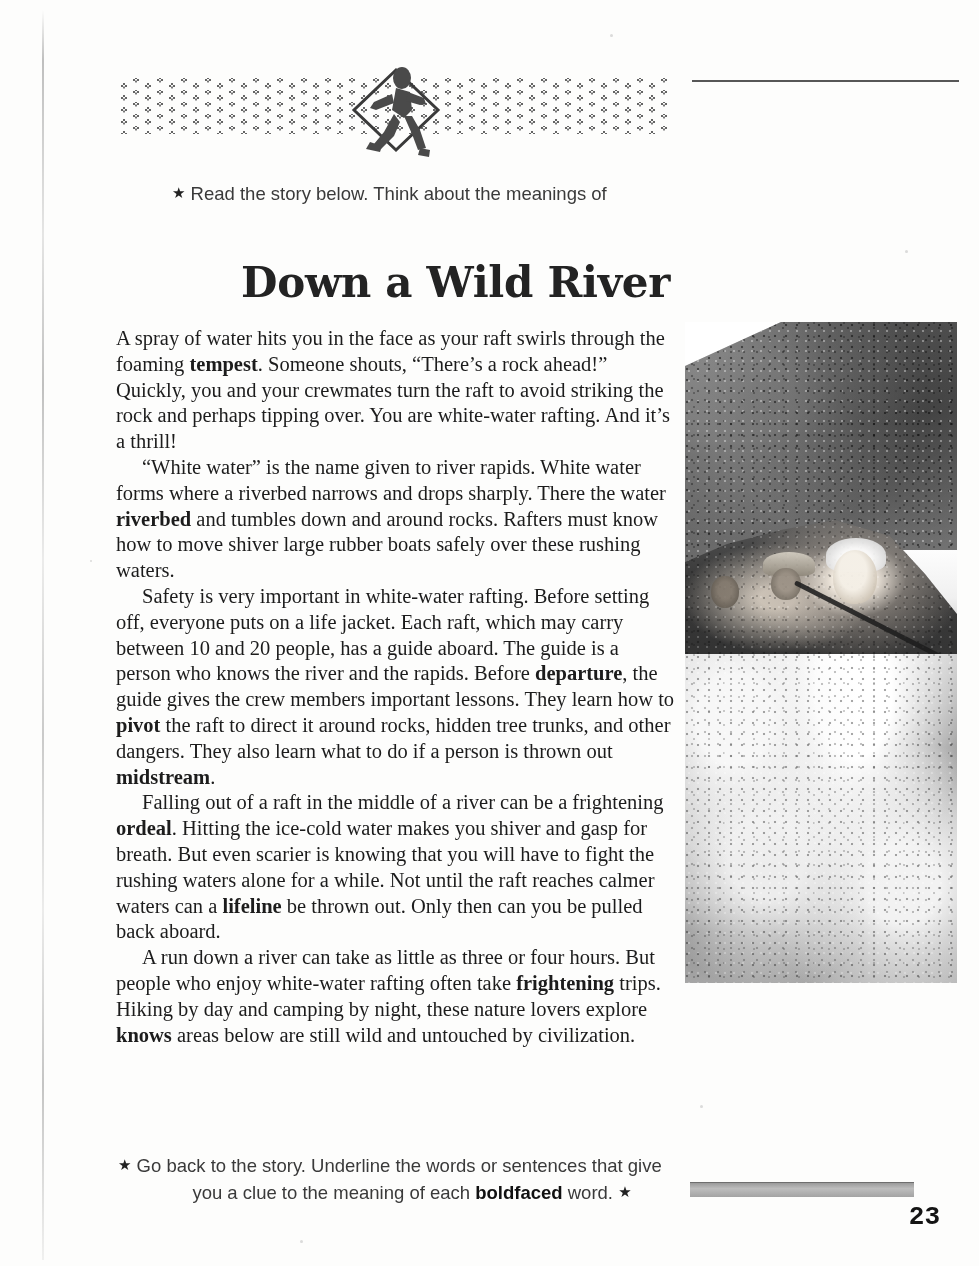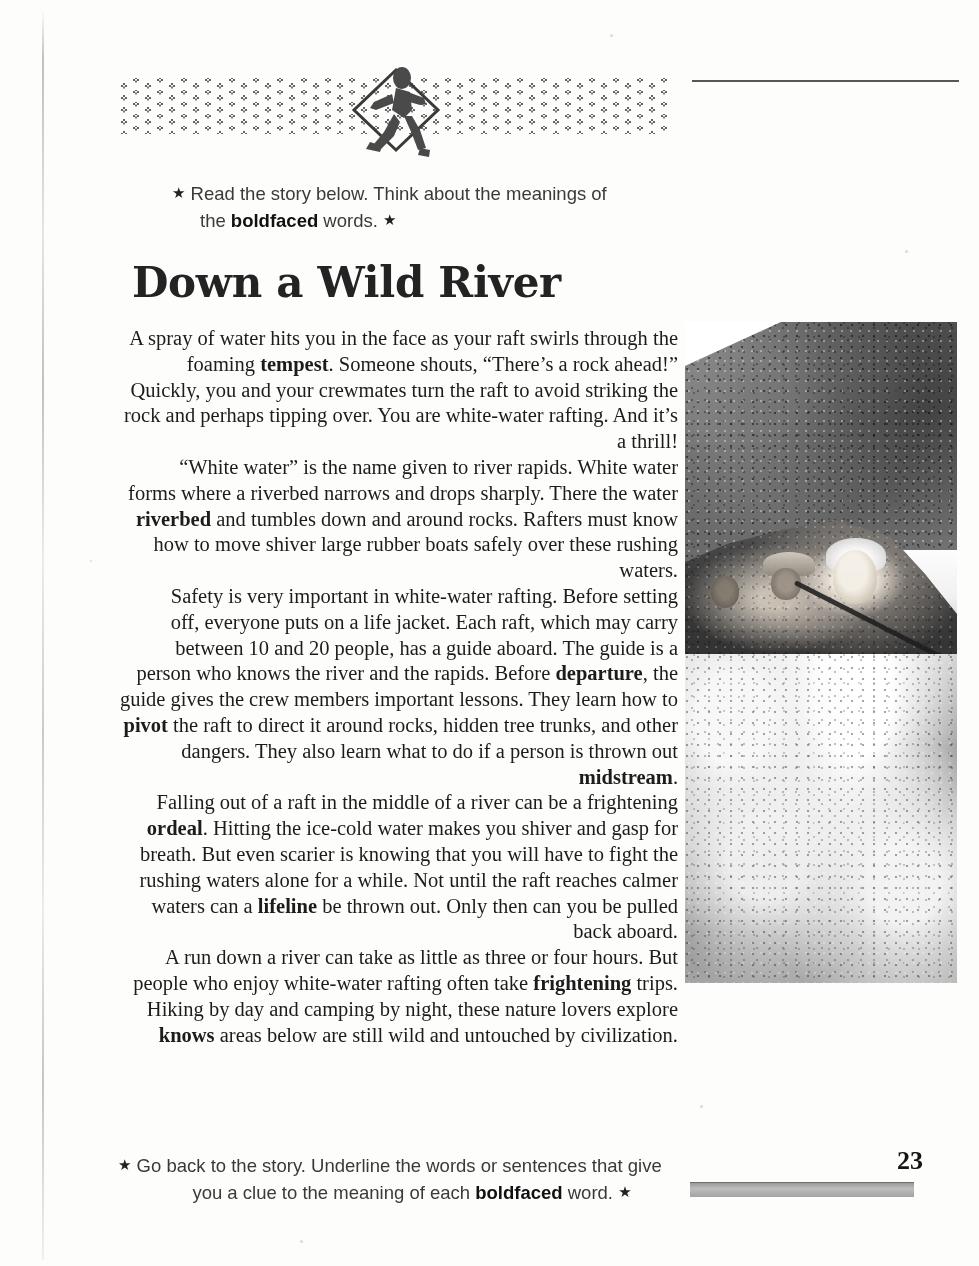--- a/index.html
+++ b/index.html
@@ -142,45 +142,44 @@
   #instruction-bottom {
     left: 118px;
     top: 1152px;
     width: 560px;
   }
   #instruction-bottom .line2 { display: block; margin-left: 28px; text-align: center; }
 
   
   #article-title {
     position: absolute;
-    left: 132px;
+    left: 114px;
     top: 258px;
     width: 556px;
-    text-align: left;
+    text-align: right;
     font-family: "DejaVu Serif", serif;
     font-weight: bold;
     font-size: 42px;
     letter-spacing: -.3px;
     color: #232323;
   }
   #article-body {
     position: absolute;
     left: 116px;
     top: 326px;
     width: 562px;
     font-family: "Liberation Serif", serif;
     font-size: 20.5px;
     line-height: 25.8px;
     text-align: left;
     color: #1c1c1c;
   }
   #article-body p {
     margin: 0;
     text-indent: 0;
-    text-align: right;
   }
   #article-body p + p { text-indent: 26px; }
   #article-body b { font-weight: bold; }
 
   
   #photo {
     position: absolute;
     left: 685px;
     top: 322px;
     width: 272px;
@@ -286,24 +285,24 @@
     left: 690px;
     top: 1182px;
     width: 224px;
     height: 14px;
     background: linear-gradient(180deg, #9a9a9a 0%, #bdbdbd 40%, #a3a3a3 100%);
     border-top: 1px solid #6e6e6e;
   }
   #page-number {
     position: absolute;
     left: 880px;
-    top: 1146px;
+    top: 1202px;
     width: 60px;
-    text-align: center;
-    font-family: Liberation Serif, serif;
+    text-align: right;
+    font-family: Liberation Mono, monospace;
     font-weight: bold;
     font-size: 26px;
     color: #141414;
   }
 </style>
 </head>
 <body>
 
 <div id="page">
 
@@ -331,24 +330,20 @@
         <path d="M80 92 L90 94 L89 101 L78 99 Z"></path>
       </g>
     </svg>
   </div>
 
   <div id="header-rule"></div>
 
   <div class="instruction" id="instruction-top">
     <span class="star">★</span>
     <span>Read the story below. Think about the meanings of</span>
-    <span class="line2">
-      <span>the </span><b>boldfaced</b><span> words.</span>
-      <span class="star">★</span>
-    </span>
   </div>
 
   <div id="article-title">Down a Wild River</div>
   <div id="article-body">
       <p><span>A spray of water hits you in the face as your raft swirls through the foaming </span><b>tempest</b><span>. Someone shouts, “There’s a rock ahead!” Quickly, you and your crewmates turn the raft to avoid striking the rock and perhaps tipping over. You are white-water rafting. And it’s a thrill!</span></p>
       <p><span>“White water” is the name given to river rapids. White water forms where a riverbed narrows and drops sharply. There the water </span><b>riverbed</b><span> and tumbles down and around rocks. Rafters must know how to move shiver large rubber boats safely over these rushing waters.</span></p>
       <p><span>Safety is very important in white-water rafting. Before setting off, everyone puts on a life jacket. Each raft, which may carry between 10 and 20 people, has a guide aboard. The guide is a person who knows the river and the rapids. Before </span><b>departure</b><span>, the guide gives the crew members important lessons. They learn how to </span><b>pivot</b><span> the raft to direct it around rocks, hidden tree trunks, and other dangers. They also learn what to do if a person is thrown out </span><b>midstream</b><span>.</span></p>
       <p><span>Falling out of a raft in the middle of a river can be a frightening </span><b>ordeal</b><span>. Hitting the ice-cold water makes you shiver and gasp for breath. But even scarier is knowing that you will have to fight the rushing waters alone for a while. Not until the raft reaches calmer waters can a </span><b>lifeline</b><span> be thrown out. Only then can you be pulled back aboard.</span></p>
       <p><span>A run down a river can take as little as three or four hours. But people who enjoy white-water rafting often take </span><b>frightening</b><span> trips. Hiking by day and camping by night, these nature lovers explore </span><b>knows</b><span> areas below are still wild and untouched by civilization.</span></p>
     </div>

